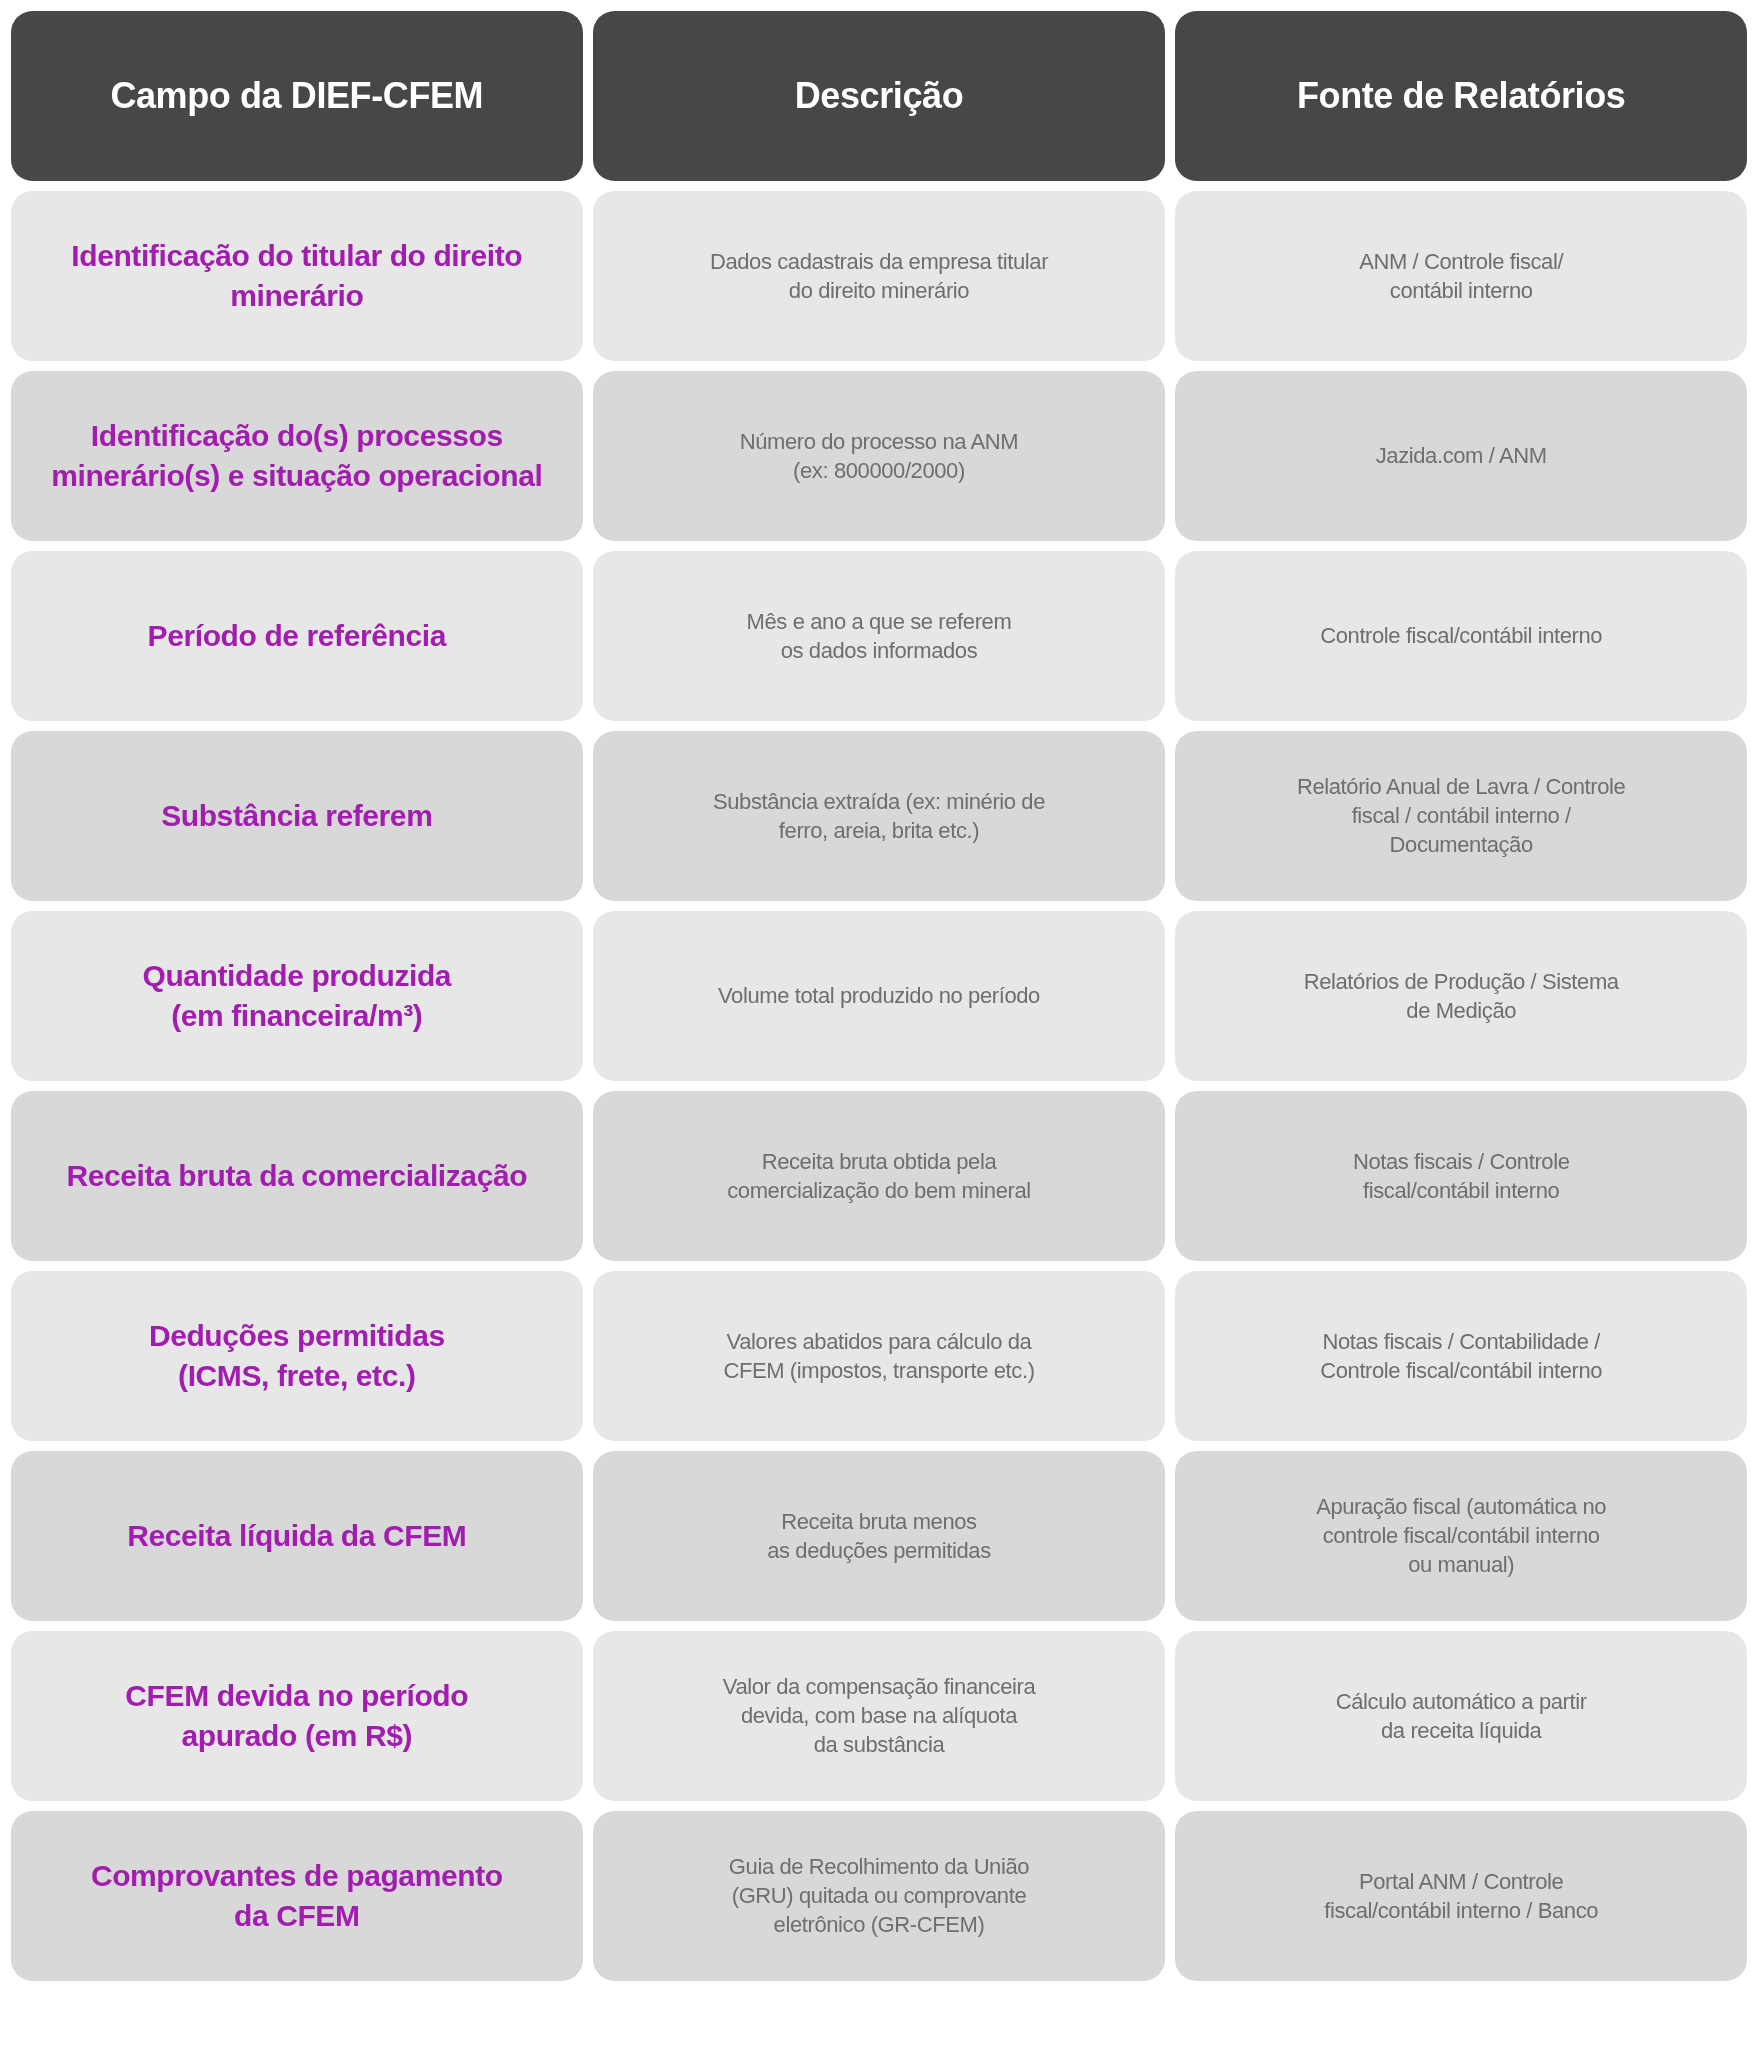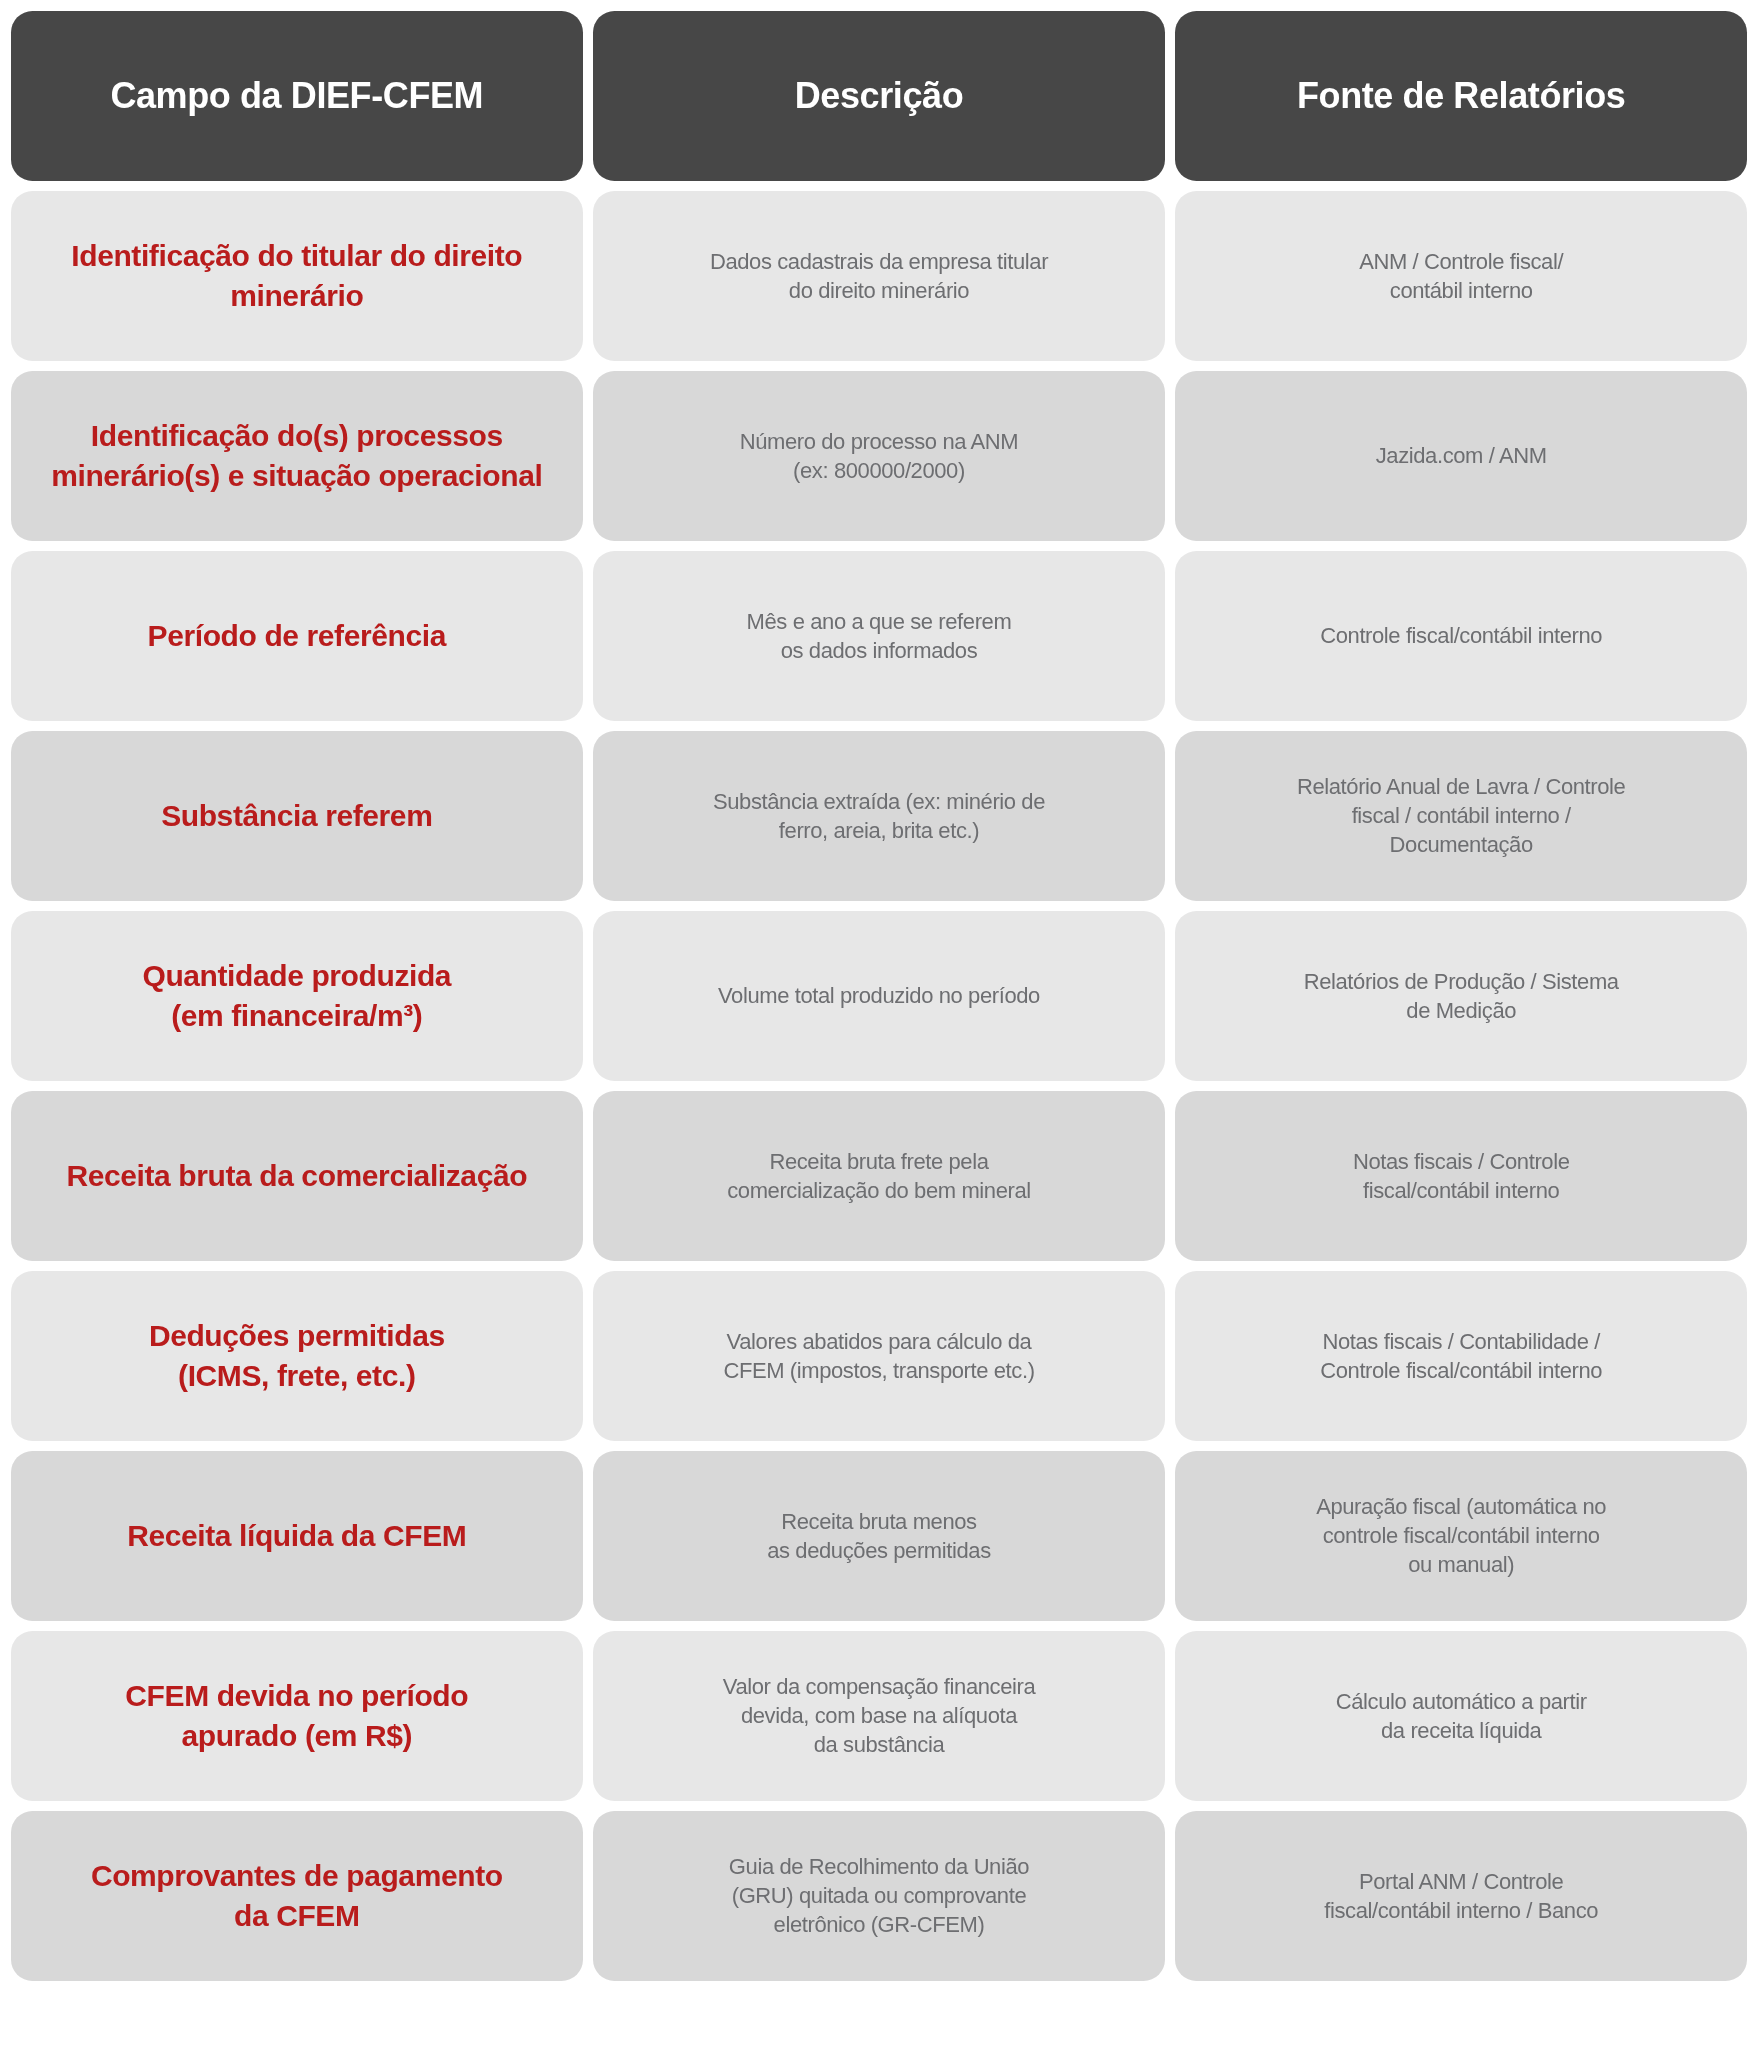--- a/index.html
+++ b/index.html
@@ -39,21 +39,21 @@
   }
   .cell.header {
     background: #474747;
     color: #ffffff;
     font-weight: bold;
     font-size: 36px;
   }
   .cell.light { background: #e7e7e7; }
   .cell.dark  { background: #d8d8d8; }
   .cell.campo {
-    color: #b91c1c;
+    color: #a21caf;
     font-weight: bold;
     font-size: 30px;
   }
   .cell.body {
     color: #6d6e71;
     font-weight: normal;
     font-size: 22px;
   }
 </style>
 </head>
@@ -90,21 +90,21 @@
 fiscal / contábil interno /
 Documentação</div>
 
   <div class="cell light campo">Quantidade produzida
 (em financeira/m³)</div>
   <div class="cell light body">Volume total produzido no período</div>
   <div class="cell light body">Relatórios de Produção / Sistema
 de Medição</div>
 
   <div class="cell dark campo">Receita bruta da comercialização</div>
-  <div class="cell dark body">Receita bruta frete pela
+  <div class="cell dark body">Receita bruta obtida pela
 comercialização do bem mineral</div>
   <div class="cell dark body">Notas fiscais / Controle
 fiscal/contábil interno</div>
 
   <div class="cell light campo">Deduções permitidas
 (ICMS, frete, etc.)</div>
   <div class="cell light body">Valores abatidos para cálculo da
 CFEM (impostos, transporte etc.)</div>
   <div class="cell light body">Notas fiscais / Contabilidade /
 Controle fiscal/contábil interno</div>

